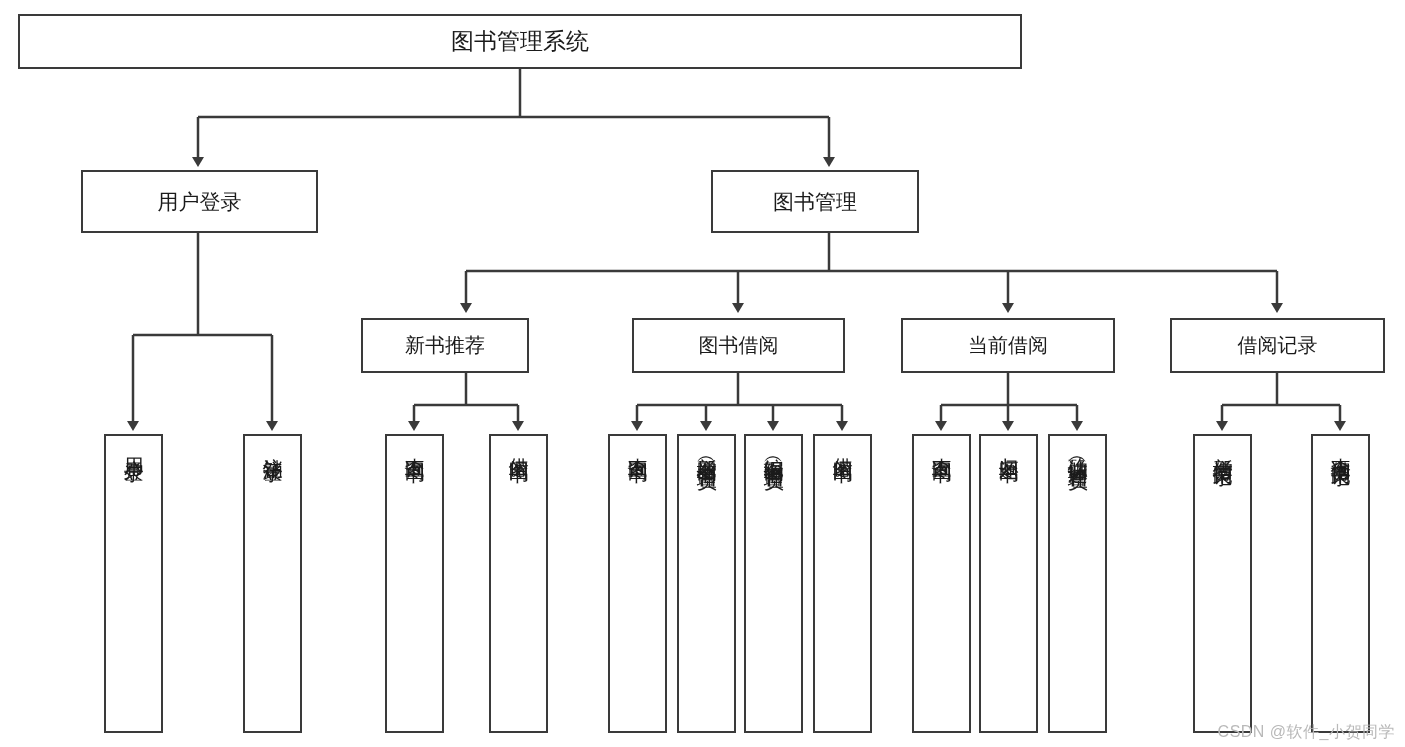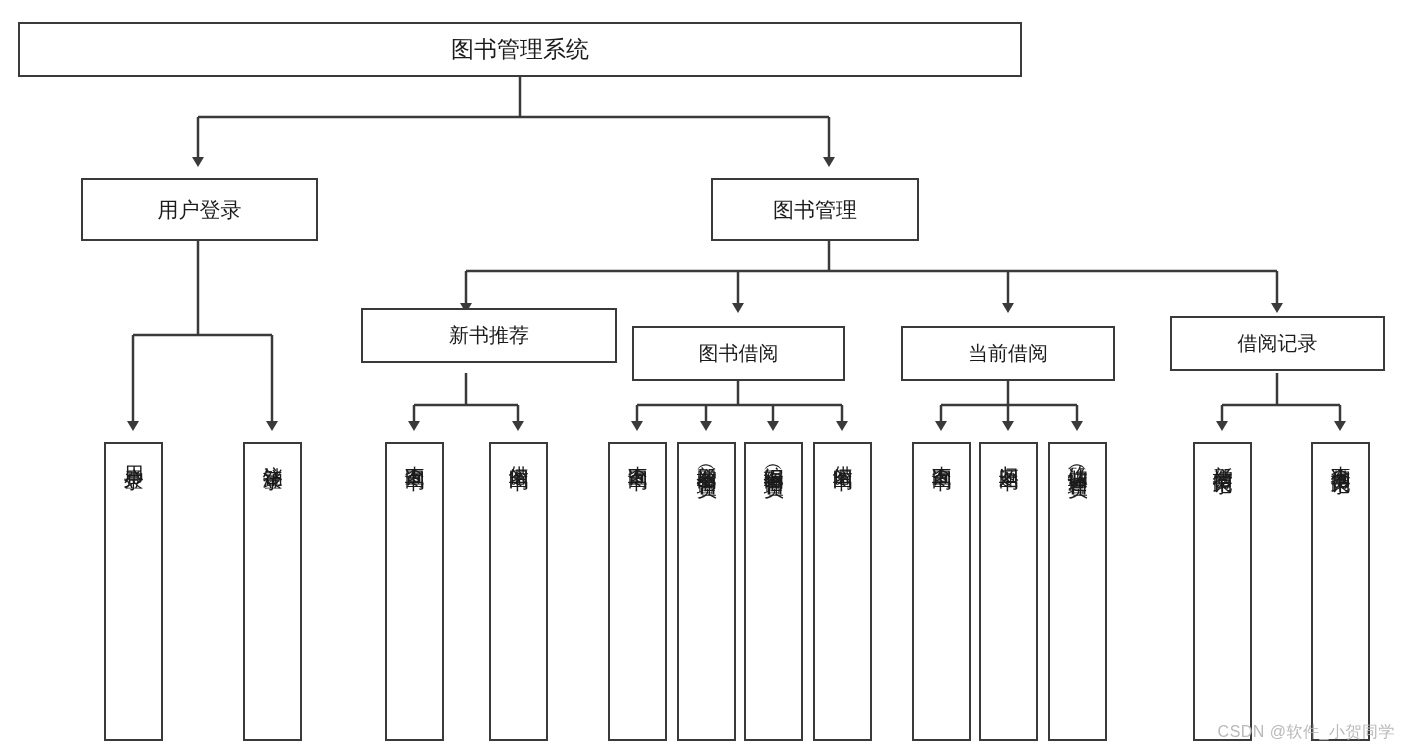--- a/index.html
+++ b/index.html
@@ -28,21 +28,20 @@
   .node {
     position: absolute;
     box-sizing: border-box;
     border: 2px solid #3a3a3a;
     background: #ffffff;
     display: flex;
     align-items: center;
     justify-content: center;
     color: #1b1b1b;
     z-index: 2;
-    margin-top: 8px;
   }
   .node.level0 {
     font-size: 23px;
   }
   .node.level1 {
     font-size: 21px;
   }
   .node.level2 {
     font-size: 20px;
   }
@@ -133,30 +132,30 @@
     <span>图书管理系统</span>
   </div>
 
   <div class="node level1" style="left:81px; top:170px; width:237px; height:63px;">
     <span>用户登录</span>
   </div>
   <div class="node level1" style="left:711px; top:170px; width:208px; height:63px;">
     <span>图书管理</span>
   </div>
 
-  <div class="node level2" style="left:361px; top:300px; width:256px; height:55px;">
+  <div class="node level2" style="left:361px; top:318px; width:168px; height:55px;">
     <span>新书推荐</span>
   </div>
   <div class="node level2" style="left:901px; top:318px; width:214px; height:55px;">
     <span>当前借阅</span>
   </div>
   <div class="node level2" style="left:632px; top:318px; width:213px; height:55px;">
     <span>图书借阅</span>
   </div>
-  <div class="node level2" style="left:1170px; top:308px; width:215px; height:55px;">
+  <div class="node level2" style="left:1170px; top:318px; width:215px; height:55px;">
     <span>借阅记录</span>
   </div>
 
   <div class="node leaf leaf-pad-center" style="left:104px; top:434px; width:59px; height:299px;">
     <span class="vtext">用户登录</span>
   </div>
   <div class="node leaf leaf-pad-center" style="left:243px; top:434px; width:59px; height:299px;">
     <span class="vtext">注销登录</span>
   </div>
 

